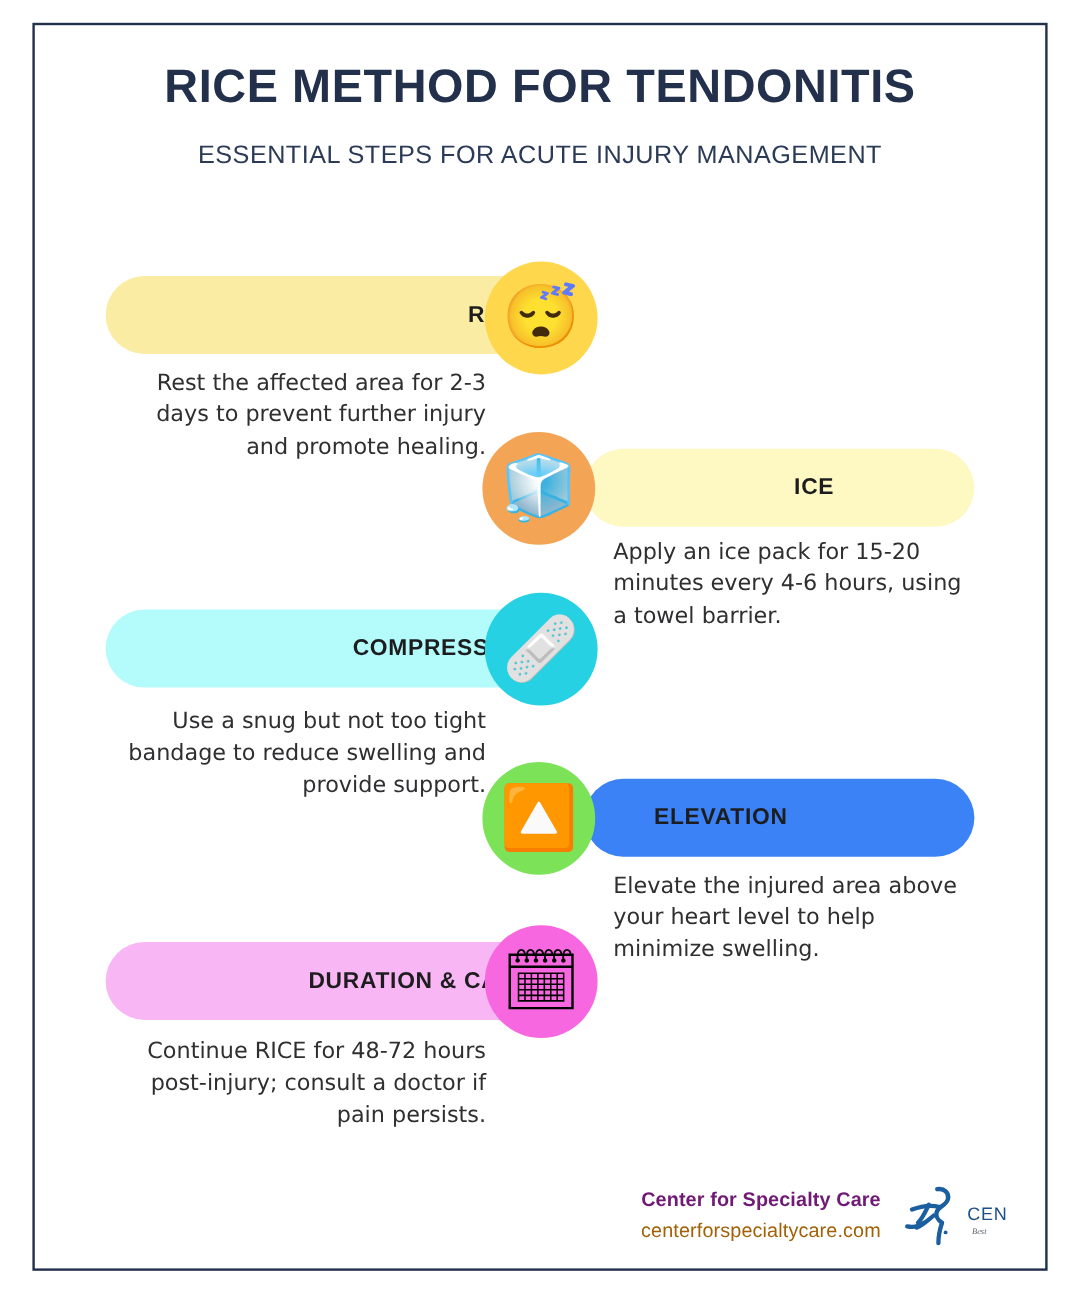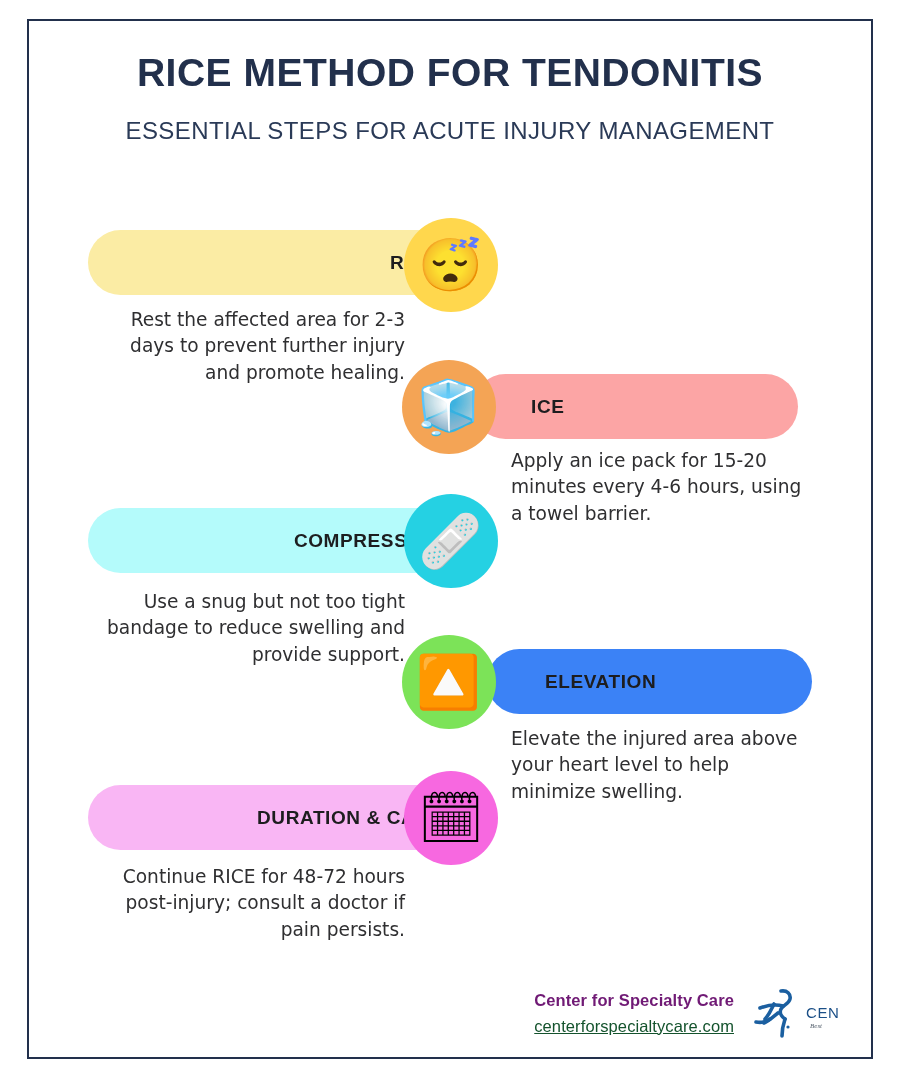--- a/index.html
+++ b/index.html
@@ -40,21 +40,21 @@
   }
   #title {
     font-size: 39px;
     font-weight: bold;
     letter-spacing: 0.5px;
     color: #22304c;
     line-height: 1.18;
   }
   #subtitle {
     margin-top: 21px;
-    font-size: 24px;
+    font-size: 21px;
     font-weight: normal;
     letter-spacing: 0.4px;
     color: #2a3a57;
     line-height: 1.2;
   }
 
   
   .step { position: absolute; }
 
   .bar {
@@ -119,23 +119,22 @@
   #brand-name {
     font-size: 16.5px;
     font-weight: bold;
     color: #701a75;
     letter-spacing: 0.1px;
   }
   #brand-url {
     margin-top: 7px;
     font-size: 16.5px;
     font-weight: normal;
-    color: #14532d;
+    color: #a16207;
     letter-spacing: 0.1px;
-    text-decoration: underline;
   }
   #logo {
     margin-left: 14px;
     width: 112px;
     height: 66px;
     position: relative;
     overflow: hidden;
     flex: none;
   }
   #logo-mark { position: absolute; left: 0; top: 2px; }
@@ -175,21 +174,21 @@
       <div class="step side-left">
         <div class="bar" style="left: 88px; top: 230px; width: 382px; background: rgb(251, 236, 164);">
           <span class="bar-label">REST</span>
         </div>
         <div class="circle" style="left: 404px; top: 218px; background: rgb(255, 215, 77);">
           <span class="glyph">😴</span>
         </div>
         <div class="desc" style="left: 95px; top: 307px; width: 310px;">Rest the affected area for 2-3 days to prevent further injury and promote healing.</div>
       </div>
       <div class="step side-right">
-        <div class="bar" style="left: 473px; top: 374px; width: 325px; background: #fca5a5;">
+        <div class="bar" style="left: 487px; top: 374px; width: 325px; background: #fef9c3; justify-content: center;">
           <span class="bar-label">ICE</span>
         </div>
         <div class="circle" style="left: 402px; top: 360px; background: rgb(244, 164, 85);">
           <span class="glyph">🧊</span>
         </div>
         <div class="desc" style="left: 511px; top: 448px; width: 300px;">Apply an ice pack for 15-20 minutes every 4-6 hours, using a towel barrier.</div>
       </div>
       <div class="step side-left">
         <div class="bar" style="left: 88px; top: 508px; width: 382px; background: rgb(180, 251, 251);">
           <span class="bar-label">COMPRESSION</span>

